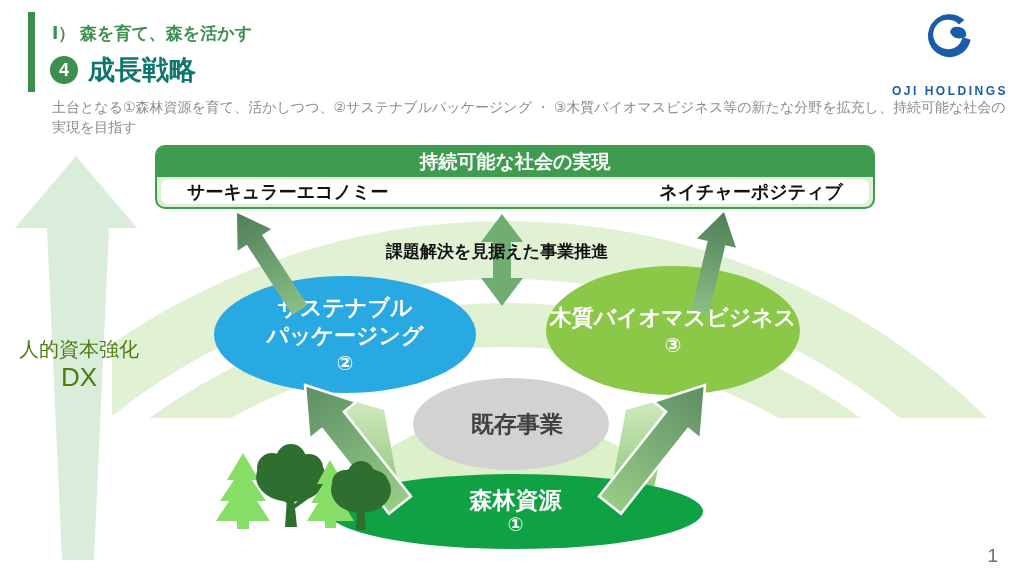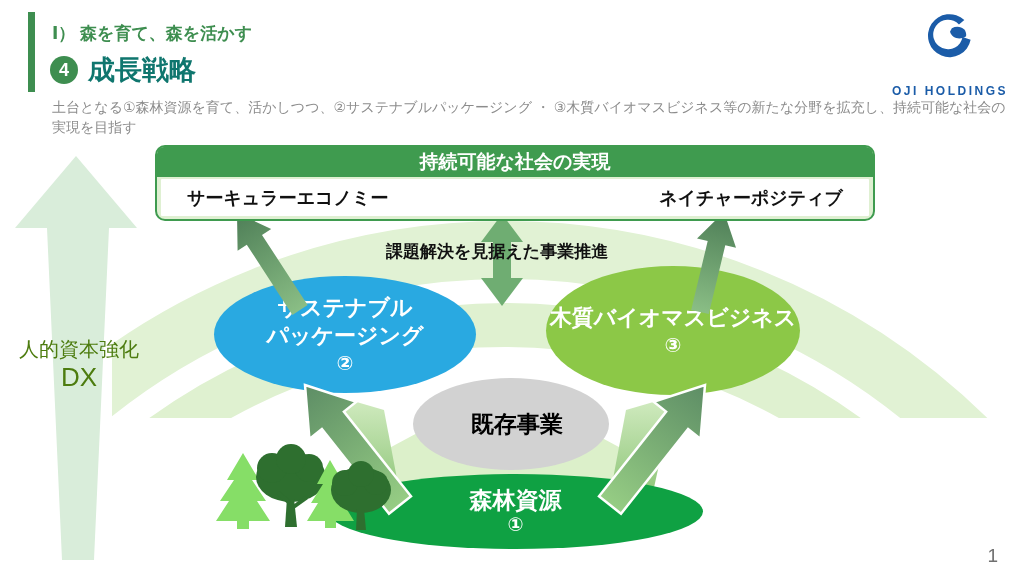--- a/index.html
+++ b/index.html
@@ -13,42 +13,42 @@
   .title-row{position:absolute;left:50px;top:52px;display:flex;align-items:center;gap:10px;z-index:5;}
   .title-badge{width:28px;height:28px;border-radius:50%;background:#3E8E50;color:#fff;
     font-size:18px;font-weight:bold;display:flex;align-items:center;justify-content:center;}
   .page-title{font-size:27px;font-weight:bold;color:#0f766e;white-space:nowrap;}
   .description{position:absolute;left:52px;top:98px;width:958px;font-size:14px;line-height:1.4;color:#8C8C8C;z-index:5;}
   
   .logo{position:absolute;right:14px;top:12px;width:120px;text-align:center;z-index:5;}
   .logo svg{display:block;margin:0 auto;}
   .logo-text{font-size:12px;font-weight:bold;letter-spacing:2.5px;color:#1B5CA8;margin-top:20px;white-space:nowrap;}
   
-  .banner{position:absolute;left:155px;top:145px;width:720px;height:76px;border:2px solid #3F9B4F;
+  .banner{position:absolute;left:155px;top:145px;width:720px;height:64px;border:2px solid #3F9B4F;
     border-radius:10px;background:#DFF0D2;box-sizing:border-box;z-index:4;}
   .banner-top{height:30px;background:#3F9B4F;border-radius:7px 7px 0 0;
     display:flex;align-items:center;justify-content:center;}
   .banner-title{color:#fff;font-size:19px;font-weight:bold;white-space:nowrap;}
-  .banner-bottom{position:absolute;left:4px;right:4px;top:32px;bottom:3px;background:#fff;border-radius:1px;
+  .banner-bottom{position:absolute;left:4px;right:4px;top:32px;bottom:3px;background:#fff;border-radius:7px;
     display:flex;align-items:center;justify-content:space-between;padding:0 26px;}
   .keyword{font-size:18px;font-weight:bold;color:#111;white-space:nowrap;}
   
   .svg-layer{position:absolute;left:0;top:0;width:1024px;height:573px;pointer-events:none;}
   .svg-under{z-index:1;}
   .svg-over{z-index:3;}
   
   .node{position:absolute;border-radius:50%;display:flex;flex-direction:column;align-items:center;
     justify-content:center;text-align:center;z-index:2;}
   .node-packaging{left:214px;top:276px;width:262px;height:117px;background:#29A9E1;}
   .node-biomass{left:546px;top:266px;width:254px;height:129px;background:#8CC847;}
   .node-existing{left:413px;top:378px;width:196px;height:92px;background:#D2D2D2;}
   .node-forest{left:328px;top:474px;width:375px;height:75px;background:#0FA143;}
   .node-label{color:#fff;font-size:22px;font-weight:bold;line-height:1.25;white-space:nowrap;}
   .node-number{color:#fff;font-size:20px;font-weight:bold;line-height:1.2;margin-top:2px;}
-  .node-existing .node-label{color:#000000;font-size:23px;margin-left:12px;}
+  .node-existing .node-label{color:#404040;font-size:23px;margin-left:12px;}
   .node-forest .node-label{font-size:23px;}
   .node-forest .node-number{font-size:19px;margin-top:0;}
   
   .promo-text{position:absolute;left:386px;top:240px;font-size:17px;font-weight:bold;color:#111;
     z-index:5;white-space:nowrap;}
   .side-label{position:absolute;left:4px;top:336px;width:150px;text-align:center;z-index:2;color:#4d7c0f;}
   .side-label-l1{font-size:20px;line-height:1.3;white-space:nowrap;}
   .side-label-l2{font-size:26px;line-height:1.2;}
   .page-number{position:absolute;right:26px;bottom:6px;font-size:19px;color:#707070;z-index:5;}
 </style>

